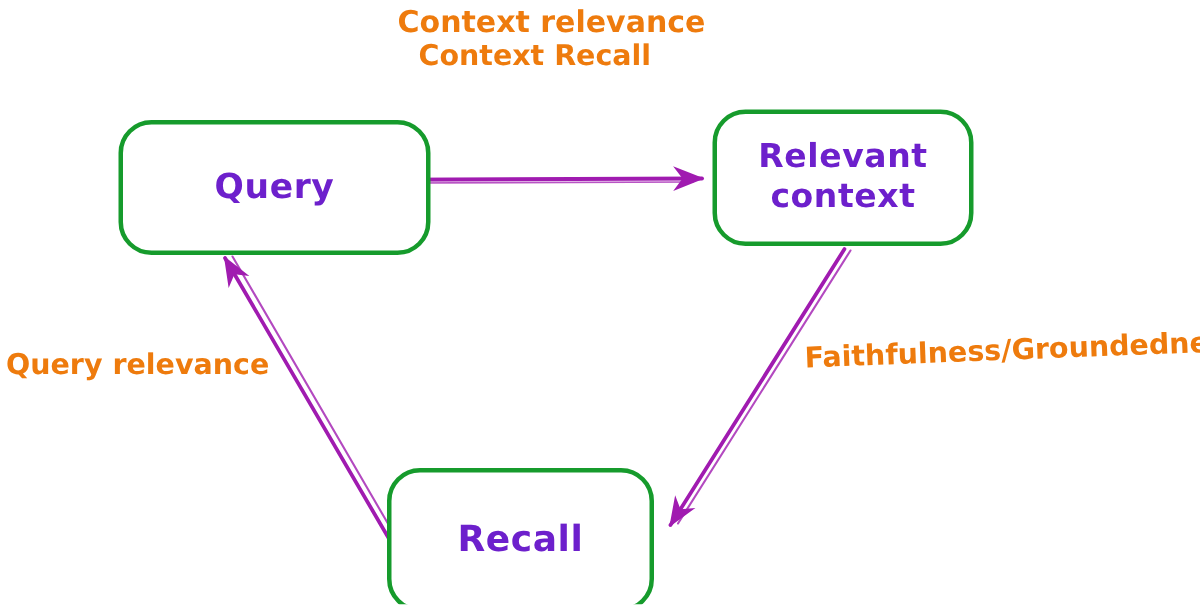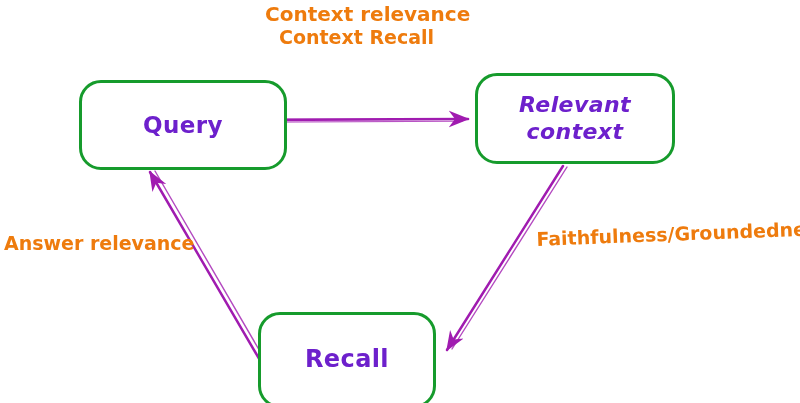--- a/index.html
+++ b/index.html
@@ -40,21 +40,21 @@
     font-family: "DejaVu Sans", sans-serif;
     font-weight: 600;
     font-size: 23px;
     line-height: 1.22;
     text-align: center;
     letter-spacing: 0.4px;
     white-space: pre-line;
   }
 
   #node-query      { left: 55px;  top: 80px;  width: 208px; height: 90px; margin-left: 24px; }
-  #node-context    { left: 475px; top: 73px;  width: 200px; height: 91px; font-style: italic; }
+  #node-context    { left: 475px; top: 73px;  width: 174px; height: 91px; }
   #node-answer     { left: 258px; top: 312px; width: 178px; height: 96px; }
 
   #node-context .node-label { font-size: 22px; }
   #node-answer  .node-label { font-size: 24px; }
 
   
   .metric {
     position: absolute;
     color: #ee7b0d;
     font-family: "DejaVu Sans", sans-serif;
@@ -108,17 +108,17 @@
 
   <div id="node-answer" class="node">
     <span class="node-label">Recall</span>
   </div>
 
   <div id="metric-context-relevance" class="metric">Context relevance</div>
 
   <div id="metric-context-recall" class="metric">Context Recall</div>
 
 
-  <div id="metric-answer-relevance" class="metric">Answer relevance</div>
+  <div id="metric-answer-relevance" class="metric">Query relevance</div>
 
   <div id="metric-faithfulness" class="metric">Faithfulness/Groundedness</div>
 
 </div>
 
 </body></html>

